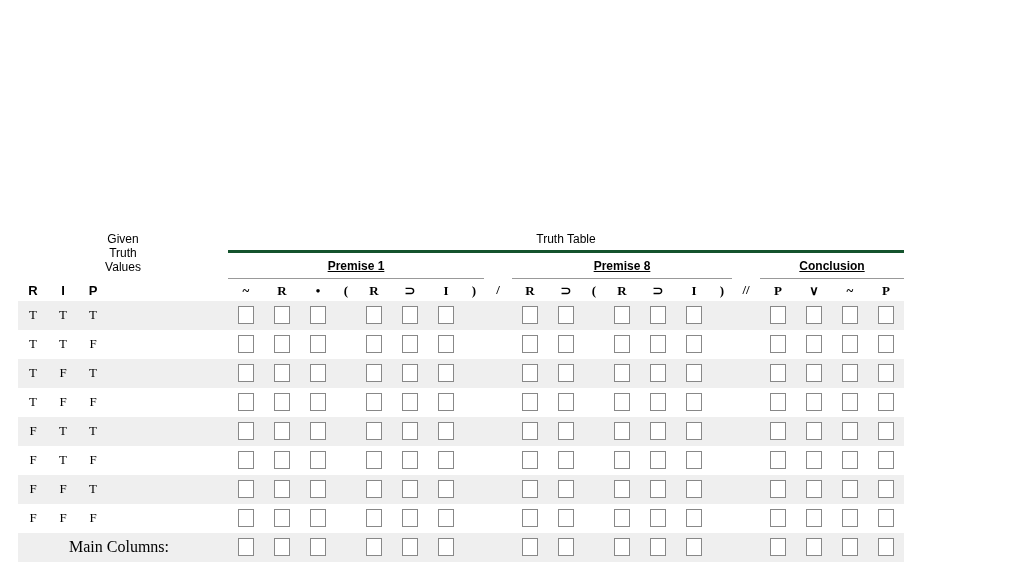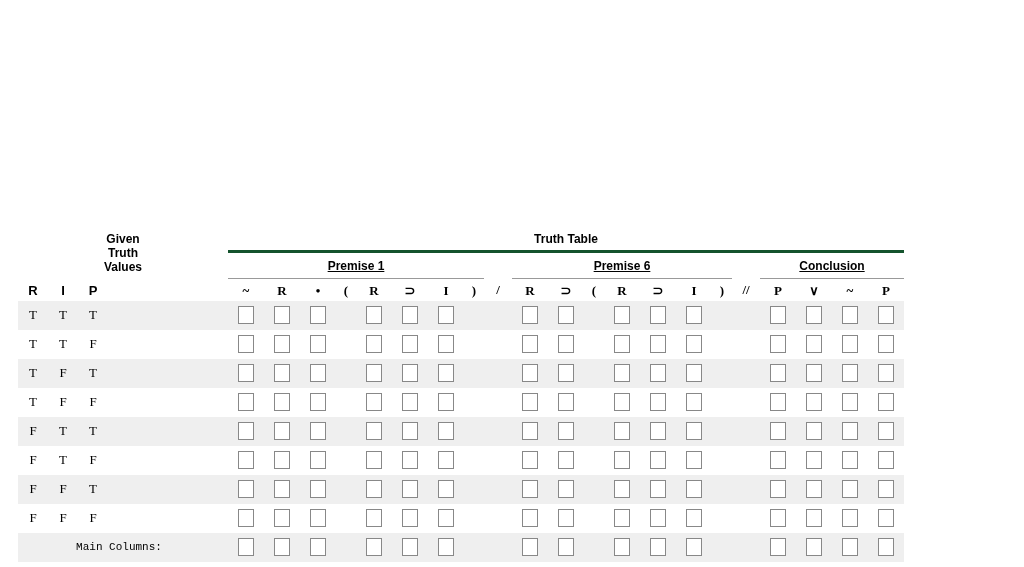--- a/index.html
+++ b/index.html
@@ -55,21 +55,21 @@
   .tt {
     border-collapse: collapse;
     font-size: 12px;
   }
   .tt th, .tt td {
     padding: 0;
     text-align: center;
     font-weight: normal;
   }
   .tt .hdr1 th {
-    font-weight: bold;
+    font-weight: normal;
     padding-bottom: 4px;
   }
   .tt .hdr1 .gtvals { width: 210px; }
   .tt .hdr1 .ttlabel { border-bottom: 3px solid #14532d; }
   .tt .hdr2 th {
     font-weight: bold;
     padding: 6px 0 4px;
     text-decoration: underline;
   }
   .tt .hdr2 .sub { border-bottom: 1px solid #999; }
@@ -97,40 +97,40 @@
     background: #fff;
     font-size: 12px;
     text-align: center;
     padding:0;
     box-sizing: border-box;
   }
   .mainlab {
     font-weight: bold;
     text-align: right;
     padding-right: 8px !important;
-    font-family: Liberation Mono, monospace;
-    font-size: 11px;
+    font-family: Liberation Serif, serif;
+    font-size: 16px;
   }
 </style>
 </head>
 <body>
 <div class="page">
 
 
 <div class="tt-wrap">
   <table class="tt" id="tt">
         <thead>
           <tr class="hdr1">
             <th class="gtvals" colspan="4" rowspan="2" style="vertical-align: top; font-family: Verdana, Geneva, sans-serif;">Given<br>Truth<br>Values</th>
             <th class="ttlabel" colspan="21">Truth Table</th>
           </tr>
           <tr class="hdr2">
             <th colspan="8" class="sub">Premise 1</th>
             <th colspan="1"></th>
-            <th colspan="7" class="sub">Premise 6</th>
+            <th colspan="7" class="sub">Premise 8</th>
             <th colspan="1"></th>
             <th colspan="4" class="sub">Conclusion</th>
           </tr>
           <tr class="hdr3">
             <th class="givencell" style="font-weight: bold; font-family: Verdana, Geneva, sans-serif;">R</th>
             <th class="givencell" style="font-weight: bold; font-family: Verdana, Geneva, sans-serif;">I</th>
             <th class="givencell" style="font-weight: bold; font-family: Verdana, Geneva, sans-serif;">P</th>
             <th class="gap"></th>
             <th class="colw">~</th>
             <th class="colw">R</th>

